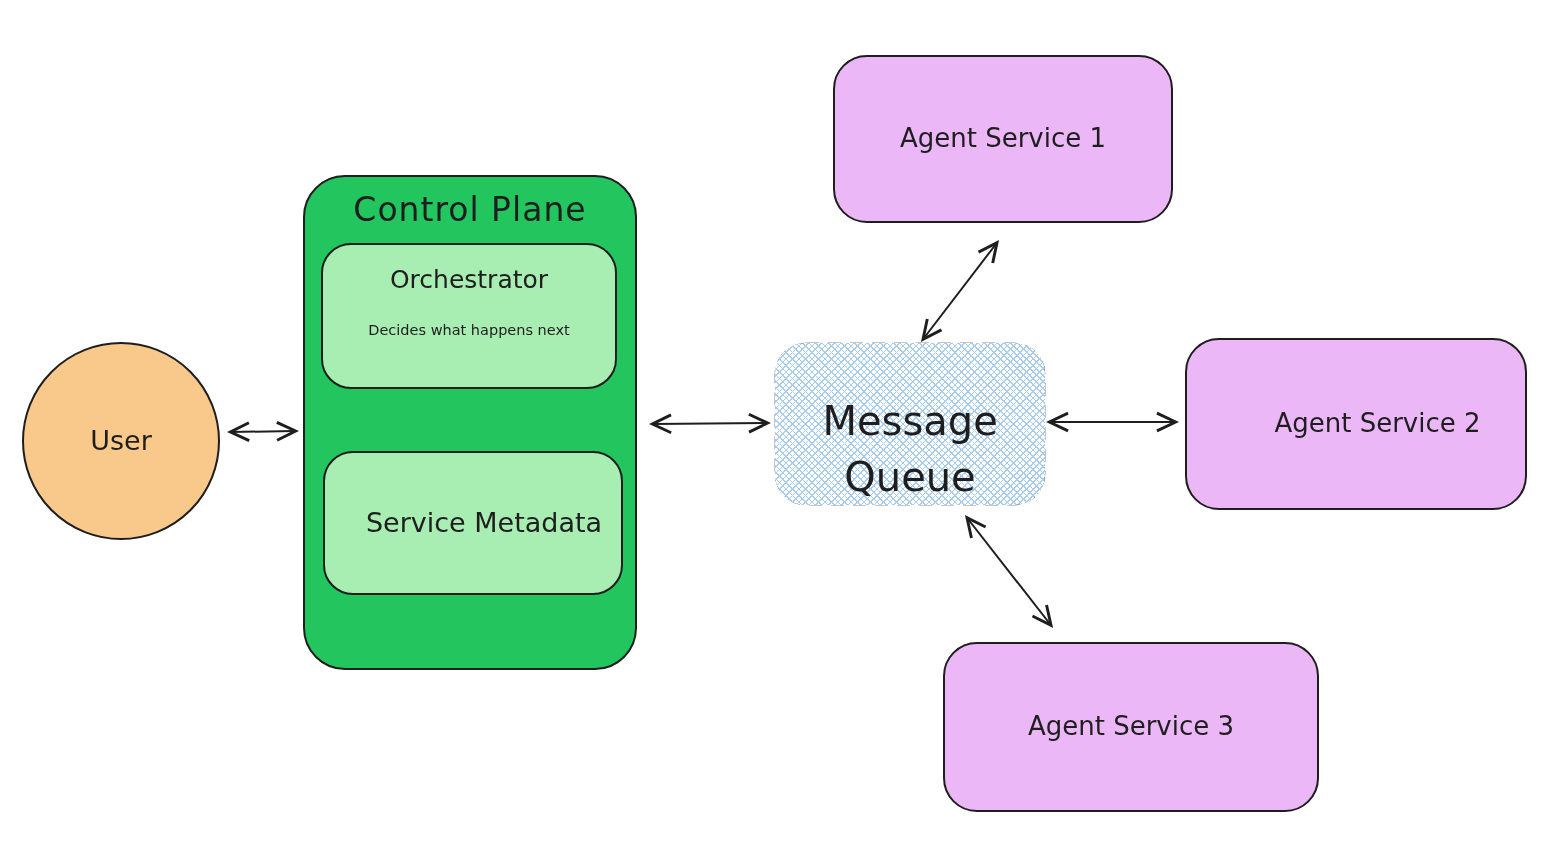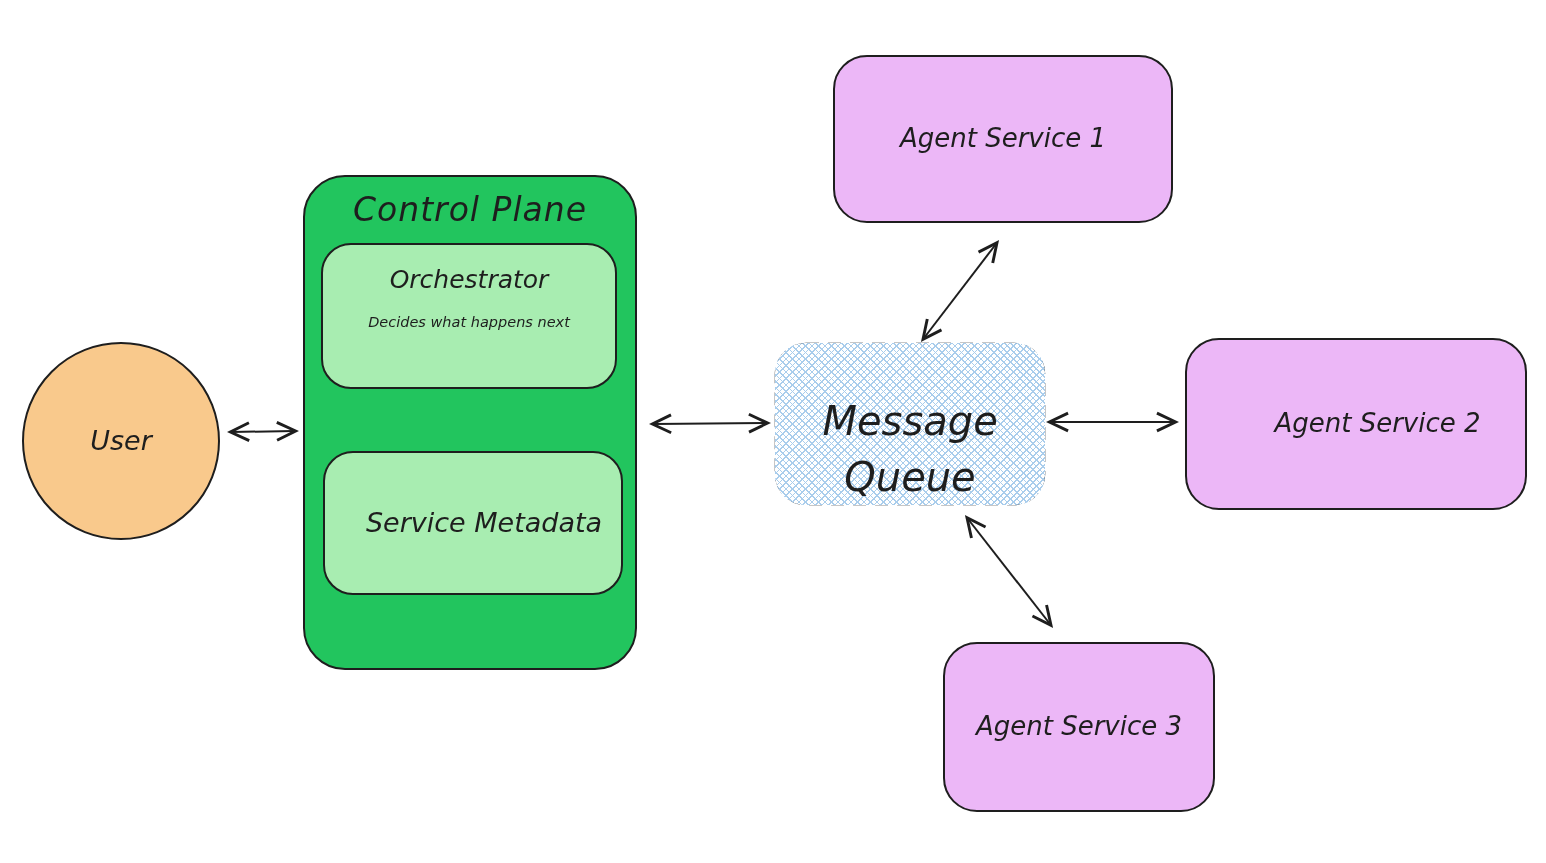--- a/index.html
+++ b/index.html
@@ -13,21 +13,21 @@
     background:#ffffff;
     font-family:"DejaVu Sans","Liberation Sans",sans-serif;
     color:var(--stroke);
     overflow:hidden;
   }
   .edges{position:absolute;left:0;top:0;width:1546px;height:863px;pointer-events:none;}
   .edge{stroke:var(--stroke);stroke-width:2;fill:none;}
   .mq-outline{stroke:var(--stroke);stroke-width:2.5;fill:none;stroke-dasharray:13 9;}
 
   .node{position:absolute;box-sizing:border-box;border:2px solid var(--stroke);}
-  .label{color:var(--stroke);line-height:1.2;font-style:italic;}
+  .label{color:var(--stroke);line-height:1.2;}
 
   
   .user{
     left:22px;top:342px;width:198px;height:198px;
     border-radius:50%;
     border-width:2.5px;
     display:flex;align-items:center;justify-content:center;
     font-size:27px;
   }
 
@@ -42,21 +42,21 @@
     margin-top:13px;
     font-size:33px;
     letter-spacing:1px;
   }
   .orchestrator{
     left:16px;top:66px;width:296px;height:146px;
     border-radius:30px;
     display:flex;flex-direction:column;align-items:center;
   }
   .orchestrator .label{margin-top:20px;font-size:25px;}
-  .orchestrator .sublabel{margin-top:19px;font-size:14.5px;}
+  .orchestrator .sublabel{margin-top:27px;font-size:14.5px;}
   .service-metadata{
     left:18px;top:274px;width:300px;height:144px;
     border-radius:30px;
     display:flex;align-items:center;justify-content:center;
     font-size:27px;
   }
 
   
   .message-queue{
     left:775px;top:343px;width:270px;height:162px;
@@ -74,21 +74,21 @@
 
   
   .agent{
     border-radius:34px;
     border-width:2.5px;
     display:flex;align-items:center;justify-content:center;
     font-size:26px;
   }
   .agent-1{left:833px;top:55px;width:340px;height:168px;}
   .agent-2{left:1185px;top:338px;width:342px;height:172px;}
-  .agent-3{left:943px;top:642px;width:272px;height:170px;}
+  .agent-3{left:943px;top:642px;width:376px;height:170px;}
 </style>
 </head>
 <body>
 
 <div class="stage">
 
   <svg class="edges" viewBox="0 0 1546 863">
     <defs>
       <marker id="ah" viewBox="-14 -8 16 16" refX="-1" refY="0" markerWidth="13" markerHeight="13" orient="auto-start-reverse">
         <path d="M-11.5,-5.5 L0,0 L-11.5,5.5" fill="none" stroke="#1e1e1e" stroke-width="1.8"></path>

